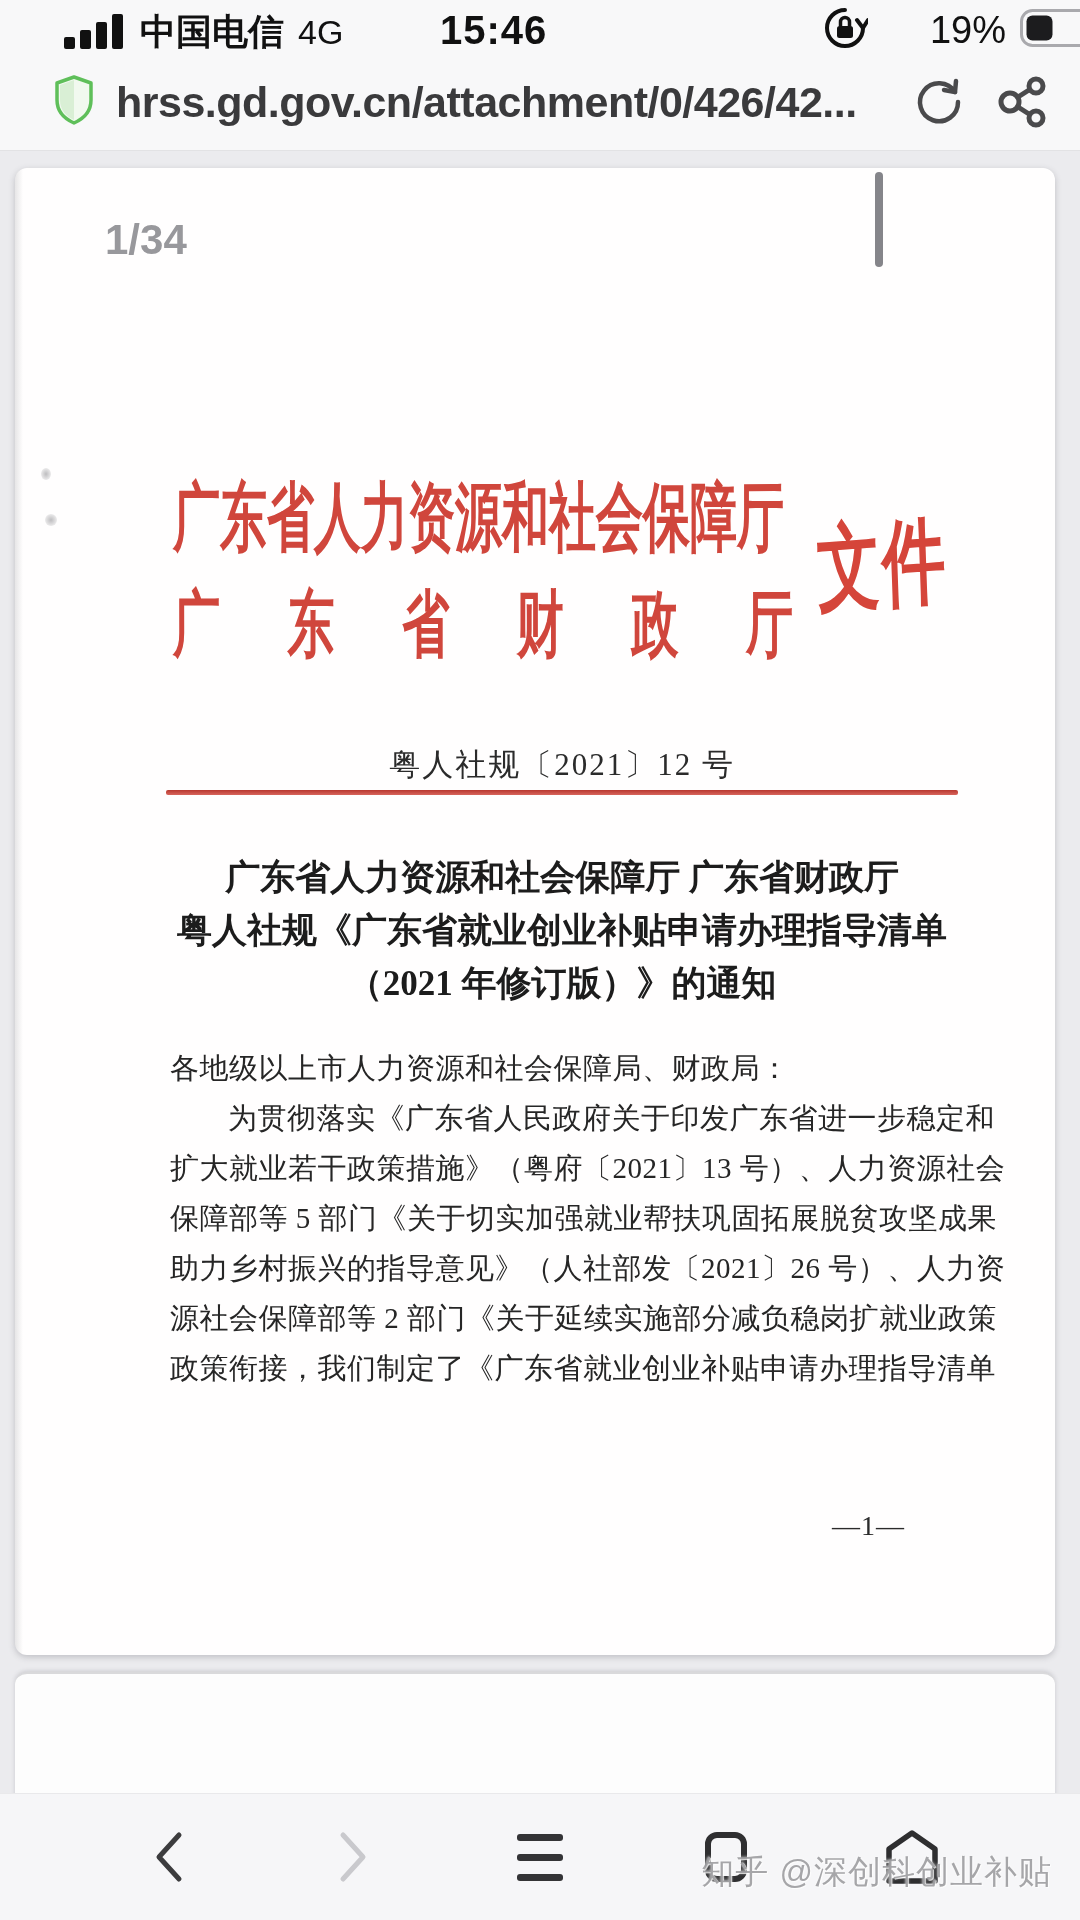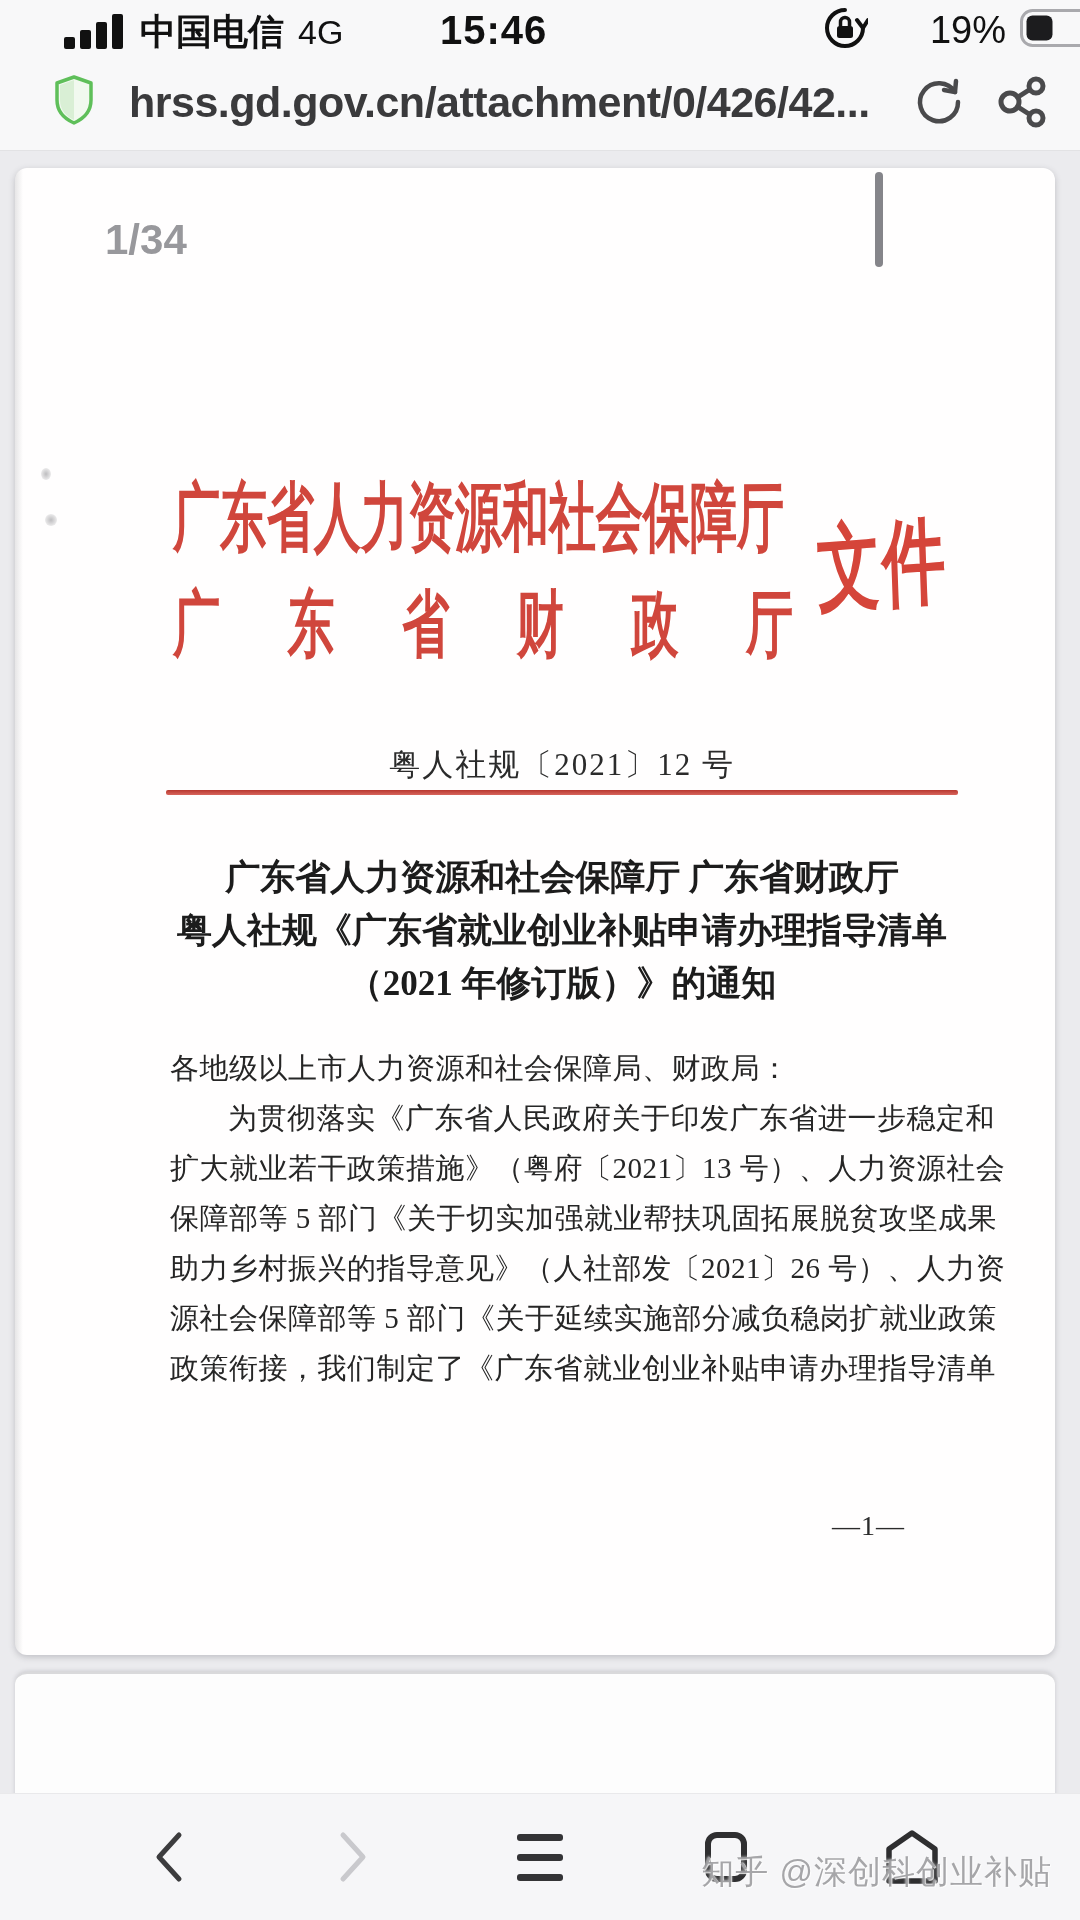--- a/index.html
+++ b/index.html
@@ -9,21 +9,21 @@
   
   .top-chrome{position:absolute;left:0;top:0;width:1080px;height:150px;background:#f8f8f9;border-bottom:1px solid #e2e2e4;z-index:5;padding-left:44px;}
   .status-bar{position:relative;height:56px;}
   .sb-left{position:absolute;left:20px;top:8px;display:flex;align-items:center;gap:14px;}
   .carrier{font-size:36px;font-weight:600;color:#111;}
   .network{font-size:34px;font-weight:500;color:#111;}
   .sb-time{position:absolute;left:396px;top:8px;font-size:40px;font-weight:600;color:#111;letter-spacing:1px;}
   .sb-right{position:absolute;right:22px;top:6px;display:flex;align-items:center;gap:14px;}
   .batt-pct{font-size:38px;font-weight:500;color:#111;margin-left:48px;}
   .url-bar{position:absolute;left:0;top:56px;width:1080px;height:92px;display:flex;align-items:center;padding:0 28px 0 52px;box-sizing:border-box;gap:20px;}
-  .url-text{flex:1;font-size:43px;font-weight:600;color:#3a3a3c;letter-spacing:-0.5px;white-space:nowrap;overflow:hidden;margin-left:13px;}
+  .url-text{flex:1;font-size:43px;font-weight:600;color:#3a3a3c;letter-spacing:-0.5px;white-space:nowrap;overflow:hidden;}
   .chrome-btn{display:flex;align-items:center;justify-content:center;width:62px;height:62px;}
 
   
   .viewer{position:absolute;left:0;top:151px;width:892px;height:1642px;background:#ebebee;}
   .doc-card{position:absolute;left:15px;top:17px;width:1040px;height:1487px;background:#fffefe;border-radius:12px;box-shadow:0 2px 6px rgba(60,60,70,0.25);overflow:hidden;}
   .doc-serif{font-family:"Liberation Serif","DejaVu Serif",serif;}
   .page-indicator{position:absolute;left:90px;top:48px;font-size:42px;font-weight:600;color:#98989c;}
   .red-h1{position:absolute;left:158px;top:300px;width:620px;font-size:47px;font-weight:700;color:#d0463c;white-space:nowrap;transform:scaleY(1.6);transform-origin:top left;}
   .red-h2{position:absolute;left:158px;top:408px;width:620px;font-size:47px;font-weight:700;color:#d0463c;text-align:justify;text-align-last:justify;transform:scaleY(1.55);transform-origin:top left;}
   .red-suffix{position:absolute;left:800px;top:338px;font-size:63px;font-weight:700;color:#d5453a;white-space:nowrap;transform:scaleY(1.5) rotate(-3deg);transform-origin:top left;letter-spacing:2px;}
@@ -138,21 +138,21 @@
         <div>粤人社规《广东省就业创业补贴申请办理指导清单</div>
         <div>（2021 年修订版）》的通知</div>
       </div>
 
       <div class="doc-body">
         <div>各地级以上市人力资源和社会保障局、财政局：</div>
         <div class="indent">为贯彻落实《广东省人民政府关于印发广东省进一步稳定和</div>
         <div>扩大就业若干政策措施》（粤府〔2021〕13 号）、人力资源社会</div>
         <div>保障部等 5 部门《关于切实加强就业帮扶巩固拓展脱贫攻坚成果</div>
         <div>助力乡村振兴的指导意见》（人社部发〔2021〕26 号）、人力资</div>
-        <div>源社会保障部等 5 部门《关于延续实施部分减负稳岗扩就业政策</div>
+        <div>源社会保障部等 2 部门《关于延续实施部分减负稳岗扩就业政策</div>
         <div>政策衔接，我们制定了《广东省就业创业补贴申请办理指导清单</div>
       </div>
 
       <div class="page-footer">—1—</div>
     </div>
 
     <div class="scrollbar"></div>
 
     <div class="doc-card2"></div>
   </div>

